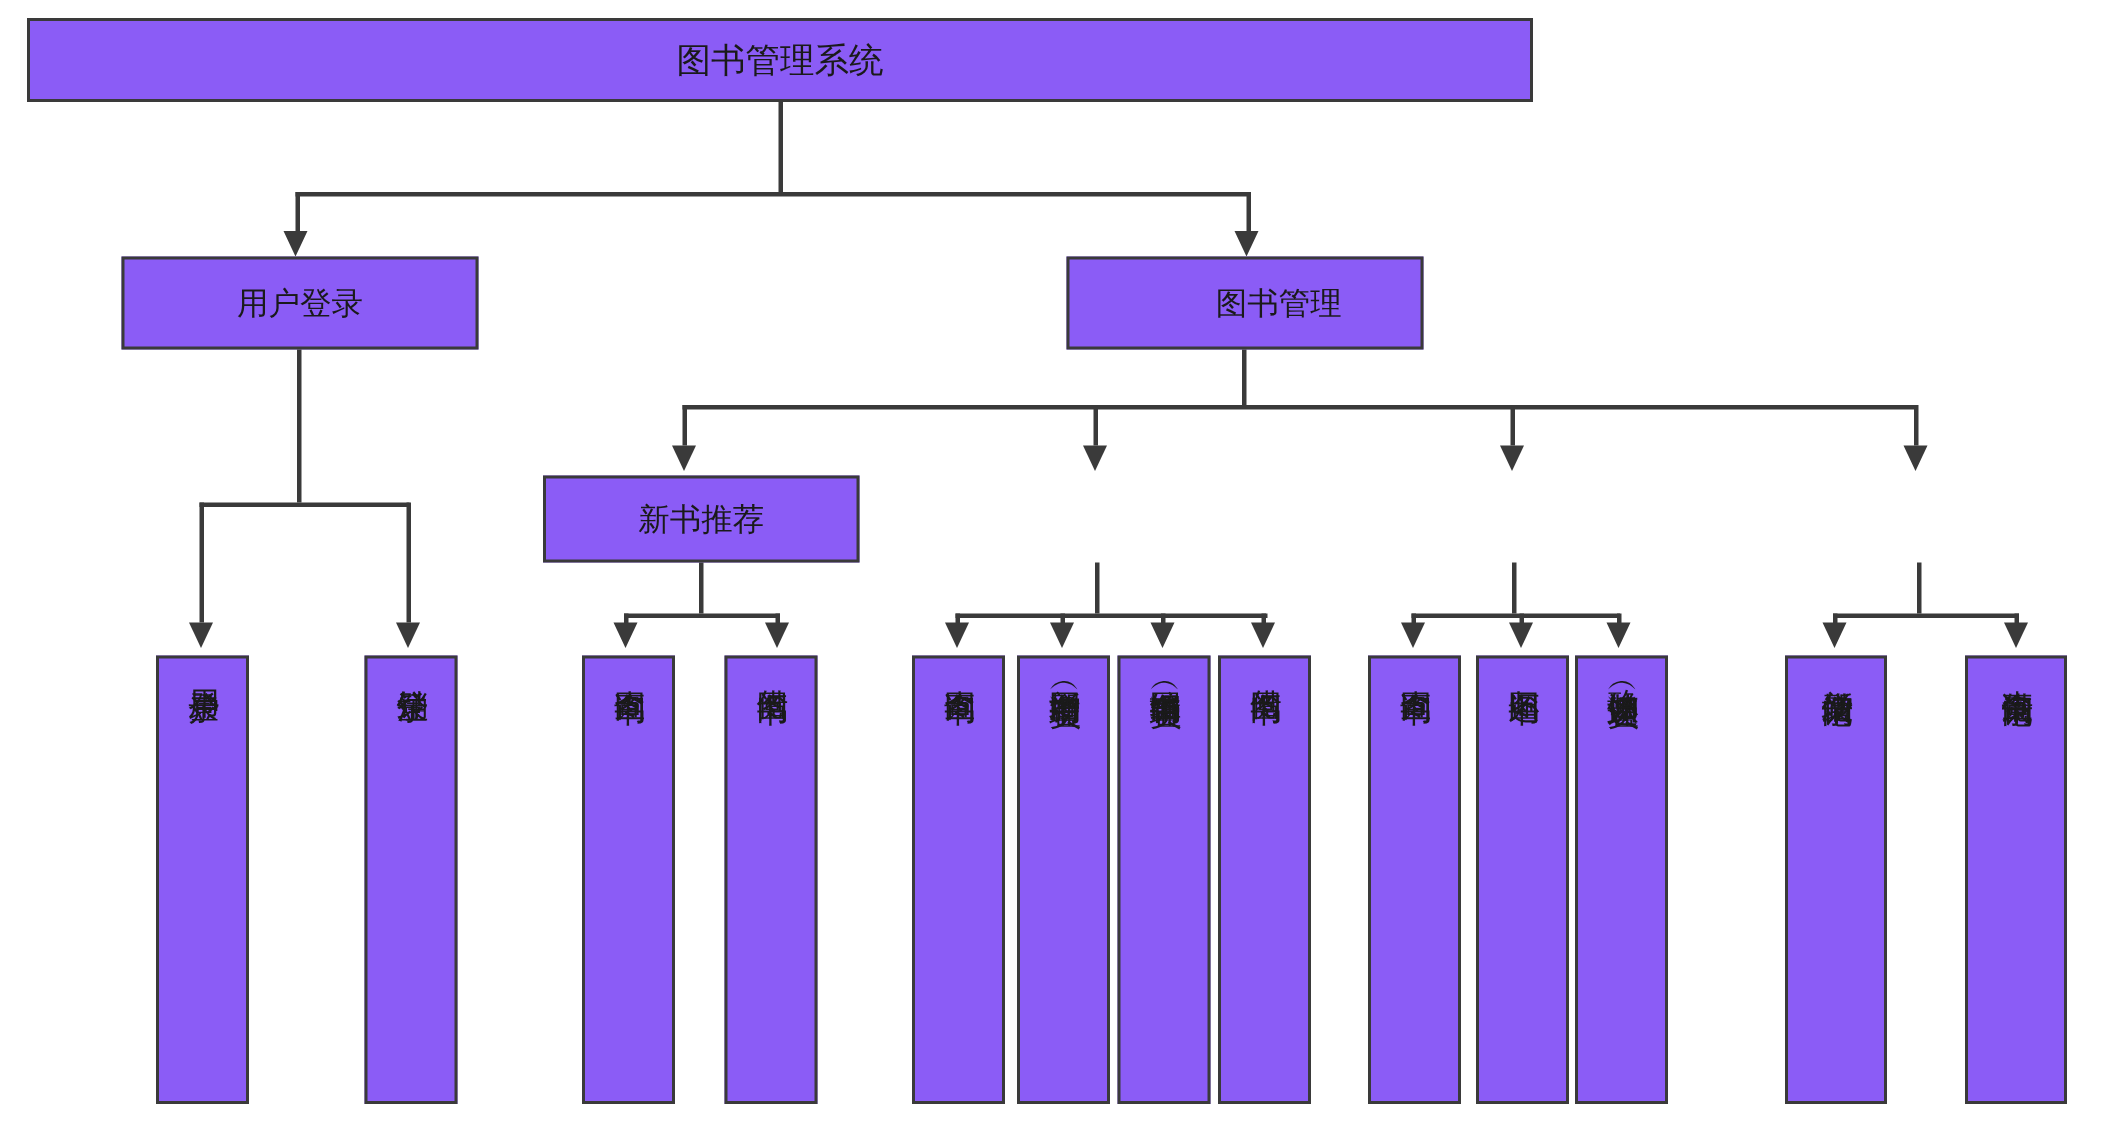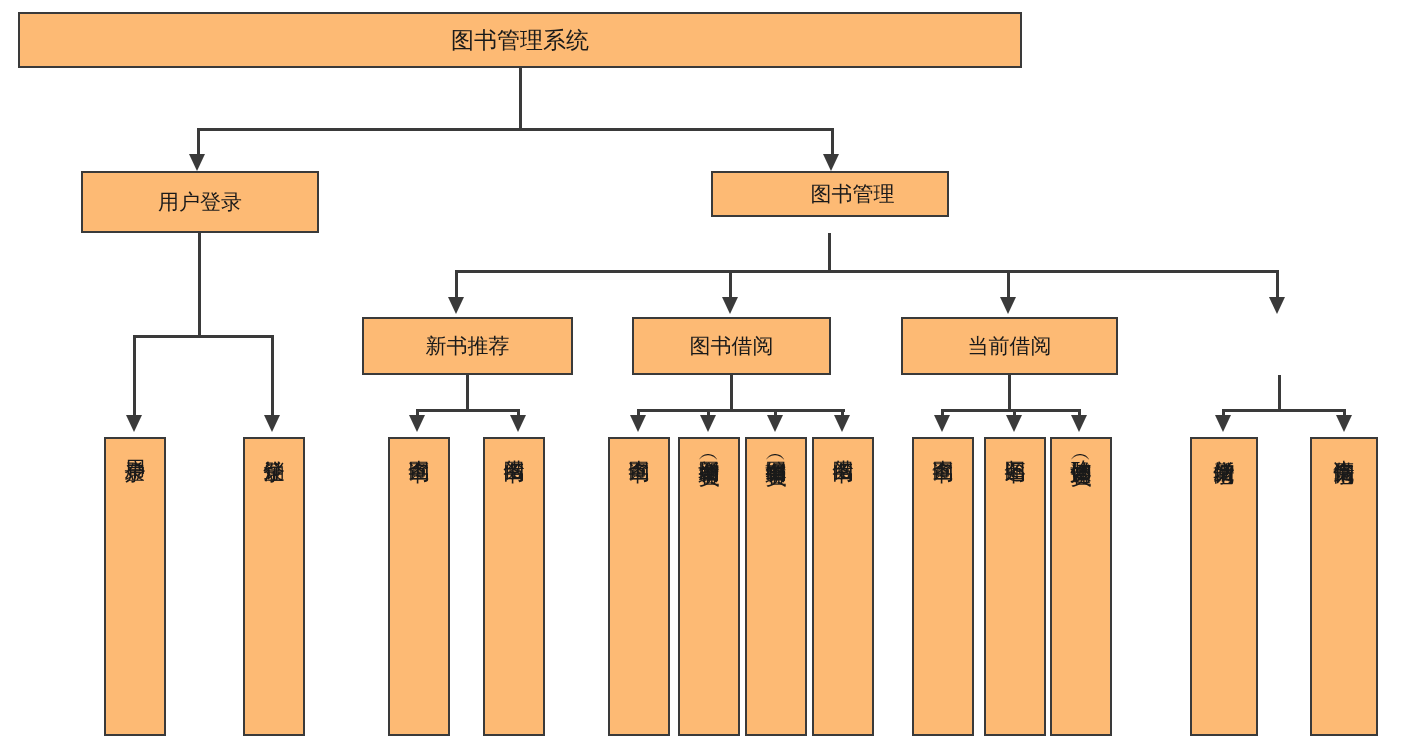--- a/index.html
+++ b/index.html
@@ -14,21 +14,21 @@
     position: relative;
     width: 1405px;
     height: 747px;
     background: #ffffff;
     overflow: hidden;
   }
   .node {
     position: absolute;
     box-sizing: border-box;
     border: 2px solid #3a3a3a;
-    background: #fdba74;
+    background: #8b5cf6;
     color: #1a1a1a;
     display: flex;
     align-items: center;
     justify-content: center;
     text-align: center;
   }
   .node.root {
     font-size: 23px;
   }
   .node.level2 {
@@ -85,21 +85,21 @@
   <div class="conn v" style="left: 519px; top: 68px; height: 60px;"></div>
   <div class="conn h" style="left: 197px; top: 128px; width: 636px;"></div>
   <div class="conn v" style="left: 197px; top: 128px; height: 26px;"></div>
   <div class="conn v" style="left: 831px; top: 128px; height: 26px;"></div>
   <div class="arrow" style="left: 189px; top: 154px;"></div>
   <div class="arrow" style="left: 823px; top: 154px;"></div>
 
   <div class="node level2" style="left: 81px; top: 171px; width: 238px; height: 62px;">
     <span>用户登录</span>
   </div>
-  <div class="node level2" style="left: 711px; top: 171px; width: 238px; height: 46px; padding-left: 45px;">
+  <div class="node level2" style="left: 711px; top: 171px; width: 238px; height: 62px; padding-left: 45px;">
     <span>图书管理</span>
   </div>
 
   <div class="conn v" style="left: 198px; top: 233px; height: 102px;"></div>
   <div class="conn h" style="left: 133px; top: 335px; width: 140px;"></div>
   <div class="conn v" style="left: 133px; top: 335px; width: 3px; height: 80px;"></div>
   <div class="conn v" style="left: 271px; top: 335px; width: 3px; height: 80px;"></div>
   <div class="arrow" style="left: 126px; top: 415px;"></div>
   <div class="arrow" style="left: 264px; top: 415px;"></div>
 
@@ -109,26 +109,20 @@
   <div class="conn v" style="left: 729px; top: 270px; width: 3px; height: 27px;"></div>
   <div class="conn v" style="left: 1007px; top: 270px; width: 3px; height: 27px;"></div>
   <div class="conn v" style="left: 1276px; top: 270px; width: 3px; height: 27px;"></div>
   <div class="arrow" style="left: 448px; top: 297px;"></div>
   <div class="arrow" style="left: 722px; top: 297px;"></div>
   <div class="arrow" style="left: 1000px; top: 297px;"></div>
   <div class="arrow" style="left: 1269px; top: 297px;"></div>
 
   <div class="node level3" style="left: 362px; top: 317px; width: 211px; height: 58px;">
     <span>新书推荐</span>
-  </div>
-  <div class="node level3" style="left: 632px; top: 317px; width: 199px; height: 58px;">
-    <span>图书借阅</span>
-  </div>
-  <div class="node level3" style="left: 901px; top: 317px; width: 217px; height: 58px;">
-    <span>当前借阅</span>
   </div>
 
   <div class="conn v" style="left: 466px; top: 375px; width: 3px; height: 34px;"></div>
   <div class="conn h" style="left: 416px; top: 409px; width: 104px; height: 3px;"></div>
   <div class="conn v" style="left: 416px; top: 409px; width: 3px; height: 8px;"></div>
   <div class="conn v" style="left: 517px; top: 409px; width: 3px; height: 8px;"></div>
   <div class="arrow" style="left: 409px; top: 415px;"></div>
   <div class="arrow" style="left: 510px; top: 415px;"></div>
 
   <div class="conn v" style="left: 730px; top: 375px; width: 3px; height: 34px;"></div>

